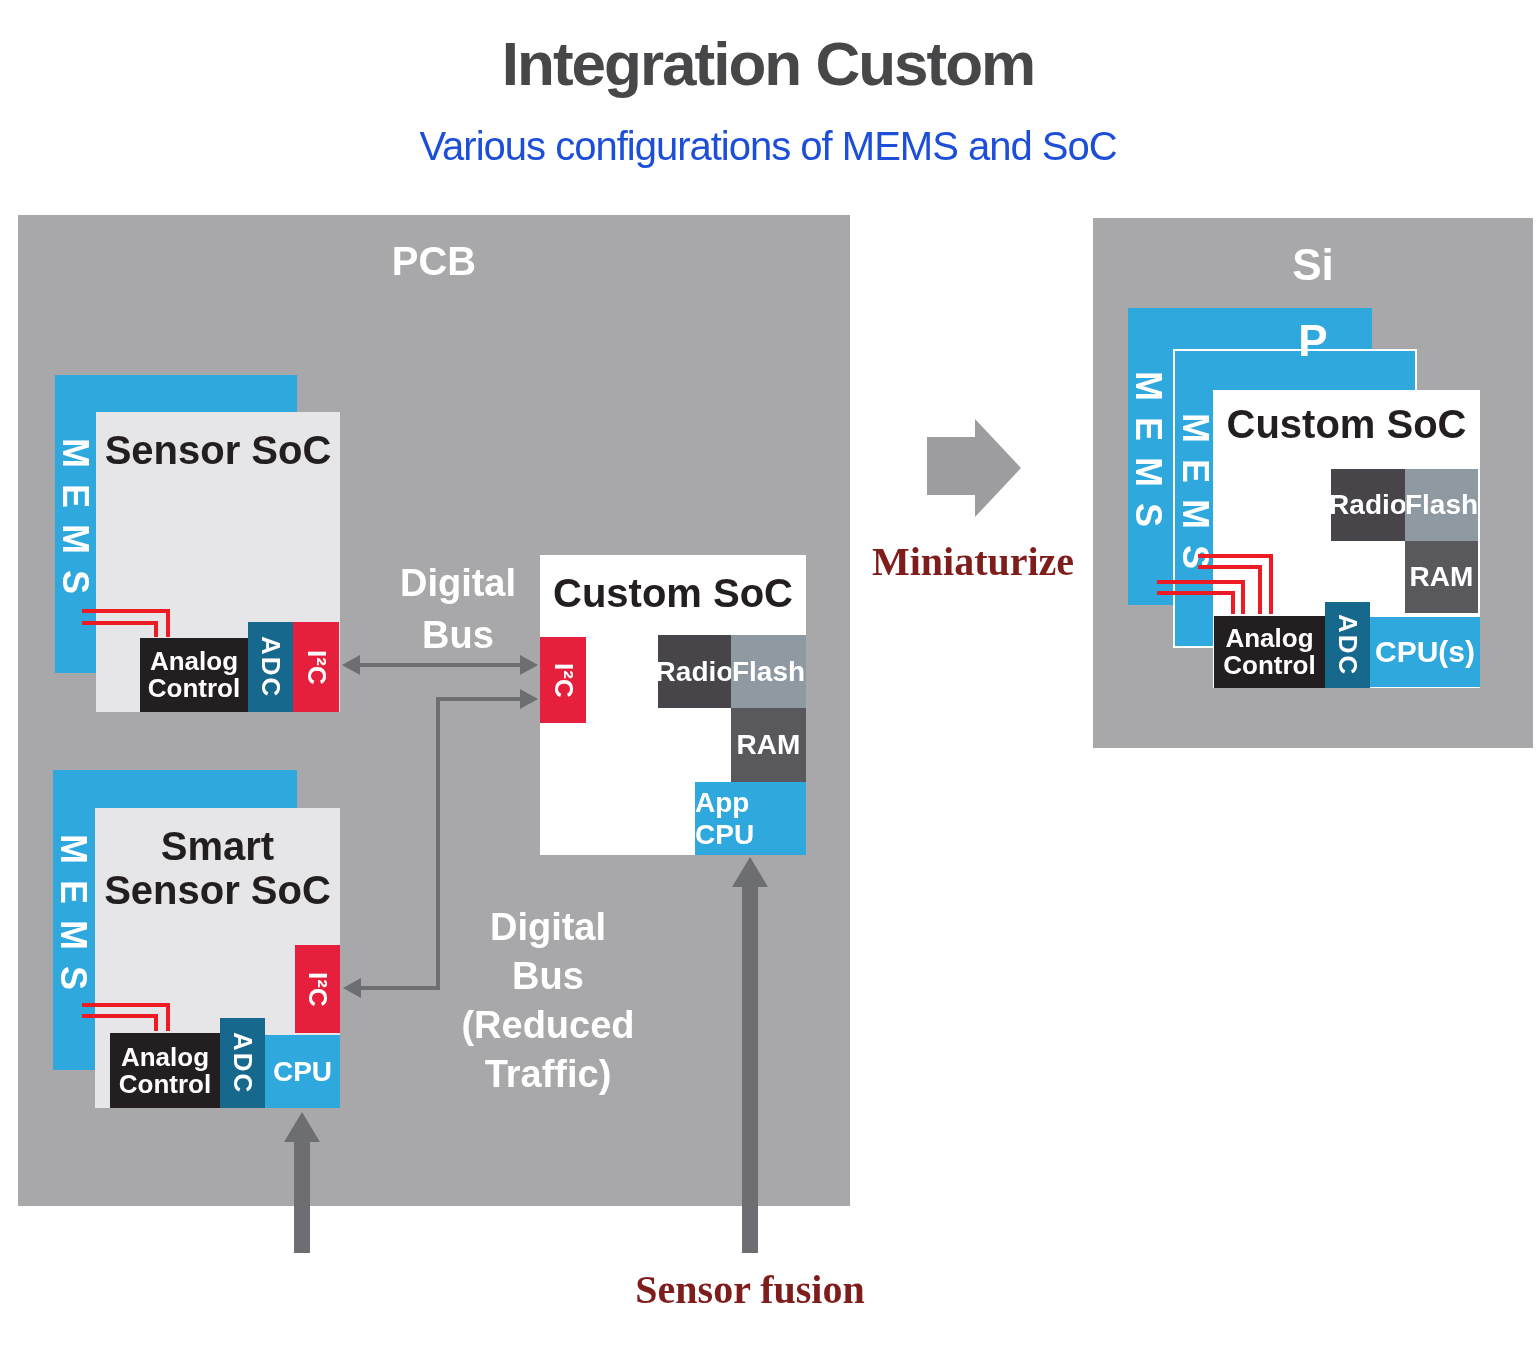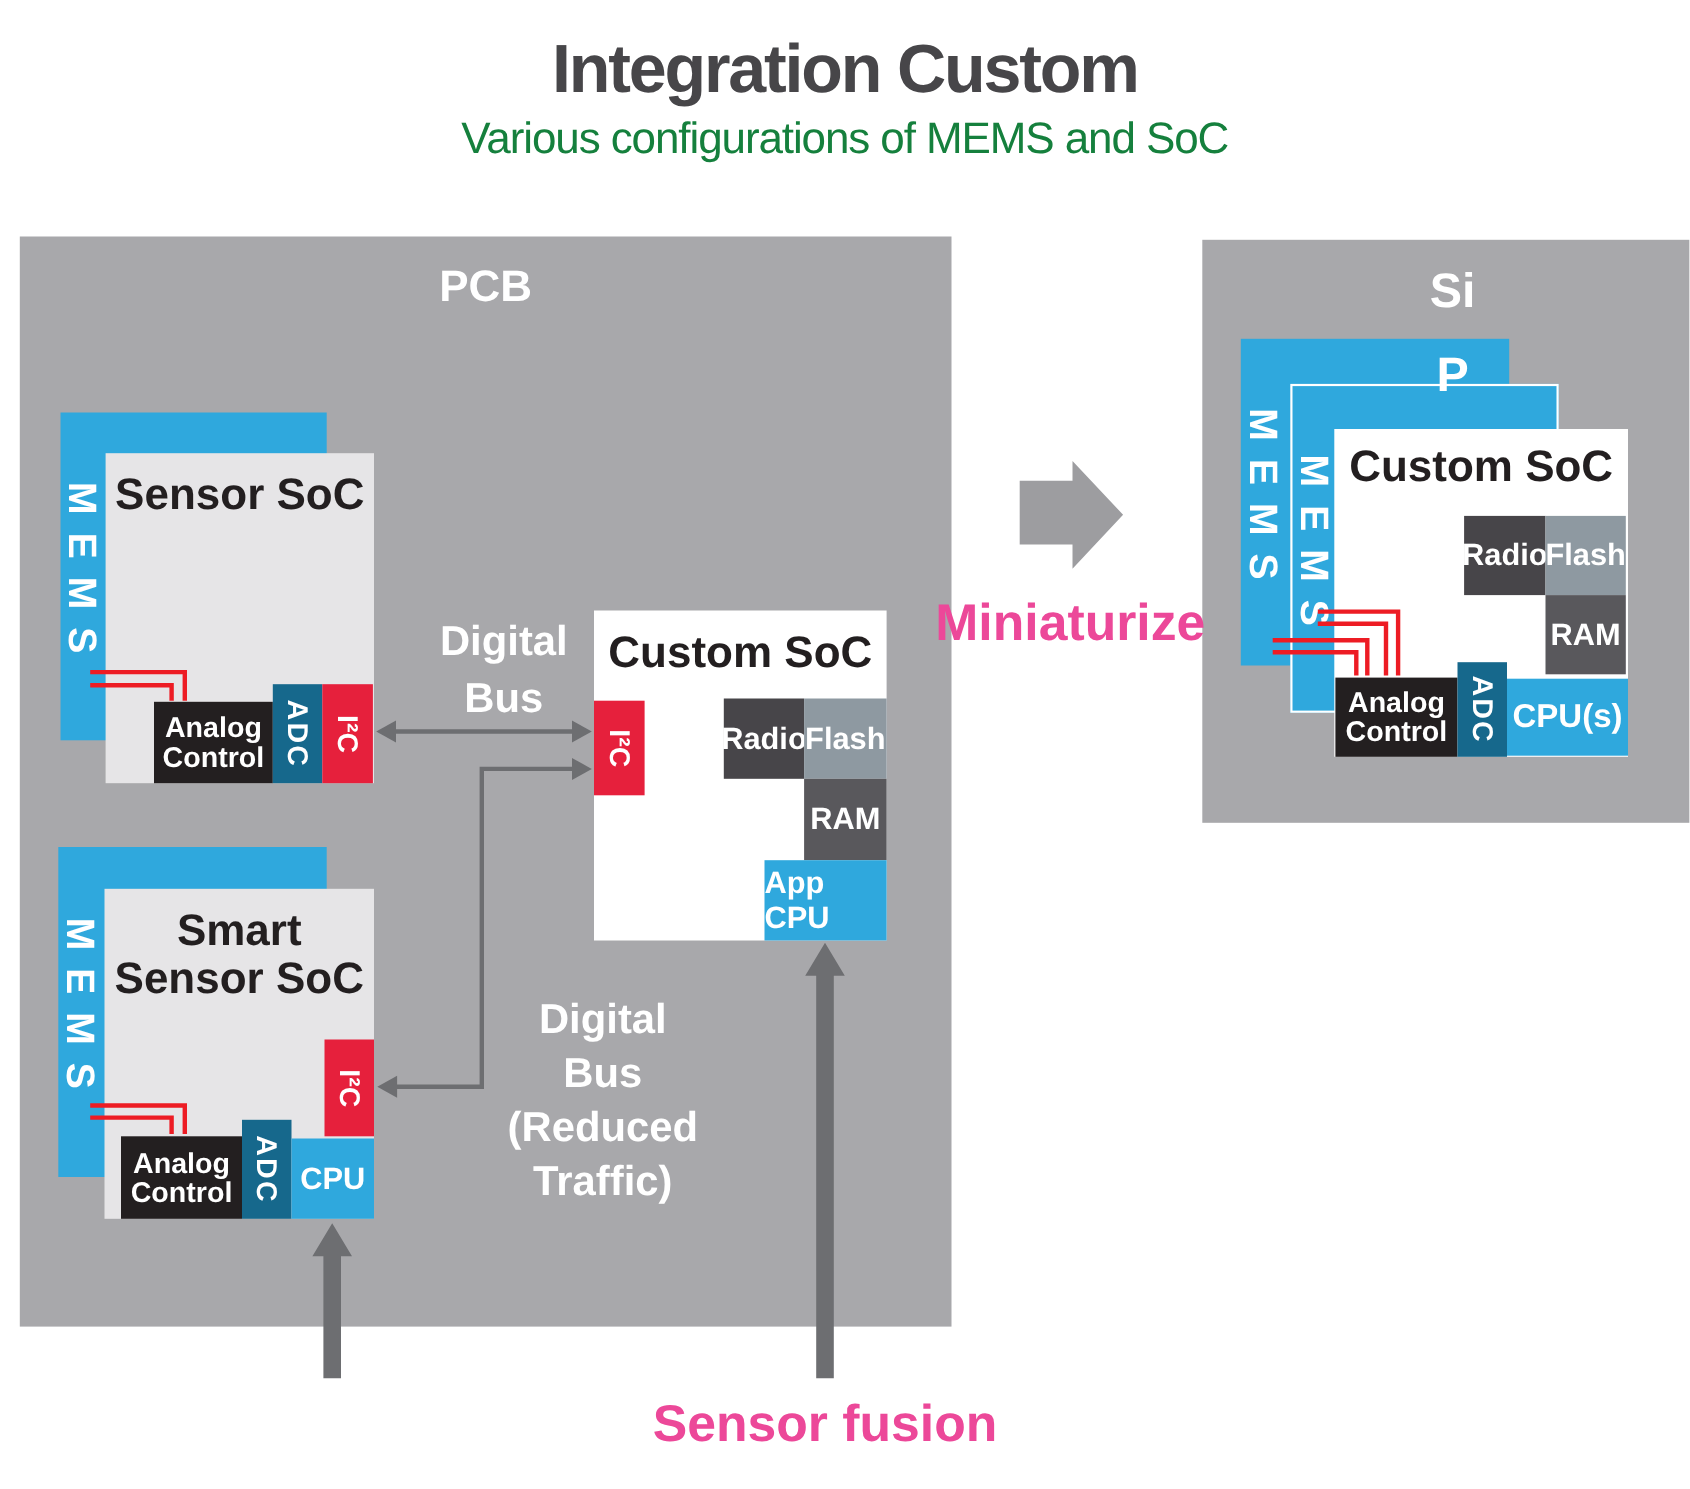--- a/index.html
+++ b/index.html
@@ -2,23 +2,23 @@
 <html><head>
 <meta charset="utf-8">
 <style>
   html,body{margin:0;padding:0;background:#ffffff;}
   #canvas{position:relative;width:1536px;height:1354px;background:#ffffff;overflow:hidden;
           font-family:"Liberation Sans","DejaVu Sans",sans-serif;}
   .abs{position:absolute;}
   .center{text-align:center;}
   
   .main-title{left:0;right:0;top:28px;font-size:62px;font-weight:700;letter-spacing:-2px;color:#474649;}
-  .sub-title{left:0;right:0;top:104px;font-size:40px;font-weight:400;letter-spacing:-1px;color:#15803d;}
+  .sub-title{left:0;right:0;top:124px;font-size:40px;font-weight:400;letter-spacing:-1px;color:#1d4ed8;}
   
-  .board{background:#a8a8ab;padding-left:15px;}
+  .board{background:#a8a8ab;}
   #pcb-board{left:18px;top:215px;width:832px;height:991px;}
   #sip-board{left:1093px;top:218px;width:440px;height:530px;}
   .board-label{left:0;right:0;font-size:40px;font-weight:700;color:#ffffff;}
   
   .mems{background:#2fa8dd;}
   .chip{background:#e6e5e7;}
   .whitechip{background:#ffffff;}
   .chip-title{left:0;right:0;font-weight:600;color:#231f20;}
   .blk{display:flex;align-items:center;justify-content:center;color:#ffffff;font-weight:700;}
   .blk-black{background:#231f20;}
@@ -26,21 +26,21 @@
   .blk-red{background:#e6203c;}
   .blk-blue{background:#2fa8dd;}
   .blk-dark{background:#474549;}
   .blk-flash{background:#8e99a1;}
   .blk-ram{background:#59585c;}
   .two-line{flex-direction:column;font-size:26px;line-height:27px;}
   .vtext{writing-mode:vertical-rl;text-orientation:mixed;display:flex;align-items:center;justify-content:center;
          color:#ffffff;font-weight:700;}
   .mems-label{font-size:36px;letter-spacing:16px;height:100%;width:36px;left:2px;top:0;}
   .bus-label{color:#ffffff;font-weight:700;font-size:38px;}
-  .note{font-size:47px;font-weight:600;color:#ec4899;}
+  .note{font-size:40px;font-weight:600;color:#7f1d1d;font-family:Liberation Serif, serif;}
   svg.overlay{position:absolute;left:0;top:0;z-index:6;pointer-events:none;}
 </style>
 </head>
 <body>
 
 <div id="canvas">
 
   <div class="abs center main-title">Integration Custom</div>
   <div class="abs center sub-title">Various configurations of MEMS and SoC</div>
 

